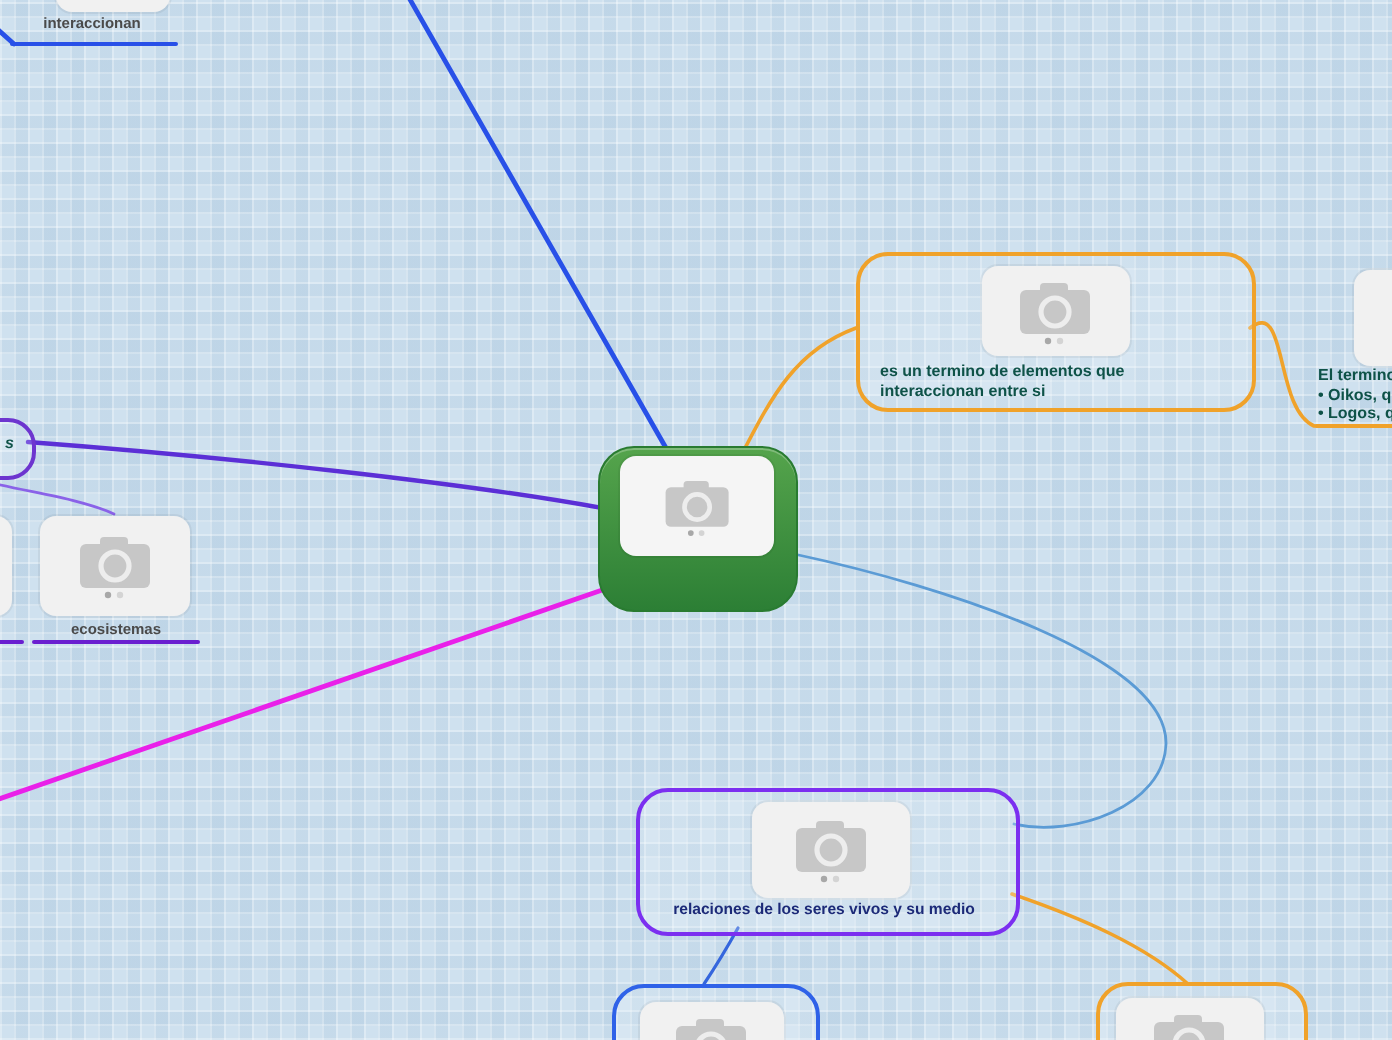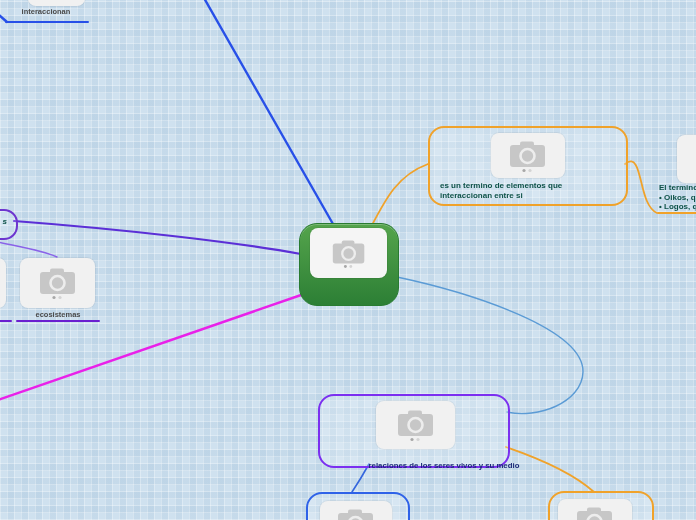--- a/index.html
+++ b/index.html
@@ -152,21 +152,21 @@
     <div class="topic-border b-violet" style="left:318px;top:394px;width:188px;height:70px;"></div>
     <div class="placeholder" style="left:376px;top:401px;width:79px;height:48px;">
       <svg class="camera" width="40" height="34" viewBox="0 0 40 34">
         <rect x="12" y="2.5" width="14" height="8" rx="2"></rect>
         <rect x="2" y="6" width="35" height="22" rx="3"></rect>
         <circle class="lens" cx="19.5" cy="17" r="7"></circle>
         <circle class="dot-a" cx="16" cy="31.5" r="1.6"></circle>
         <circle class="dot-b" cx="22" cy="31.5" r="1.6"></circle>
       </svg>
     </div>
-    <div class="txt-navy" style="left:322px;top:461px;width:180px;padding-left:32px;">relaciones de los seres vivos y su medio</div>
+    <div class="txt-navy" style="left:322px;top:450px;width:180px;">relaciones de los seres vivos y su medio</div>
   </div>
 
   <div class="grp">
     <div class="topic-border b-blue" style="left:306px;top:492px;width:100px;height:55px;"></div>
     <div class="placeholder" style="left:320px;top:501px;width:72px;height:45px;">
       <svg class="camera" width="40" height="34" viewBox="0 0 40 34">
         <rect x="12" y="2.5" width="14" height="8" rx="2"></rect>
         <rect x="2" y="6" width="35" height="22" rx="3"></rect>
         <circle class="lens" cx="19.5" cy="17" r="7"></circle>
       </svg>

